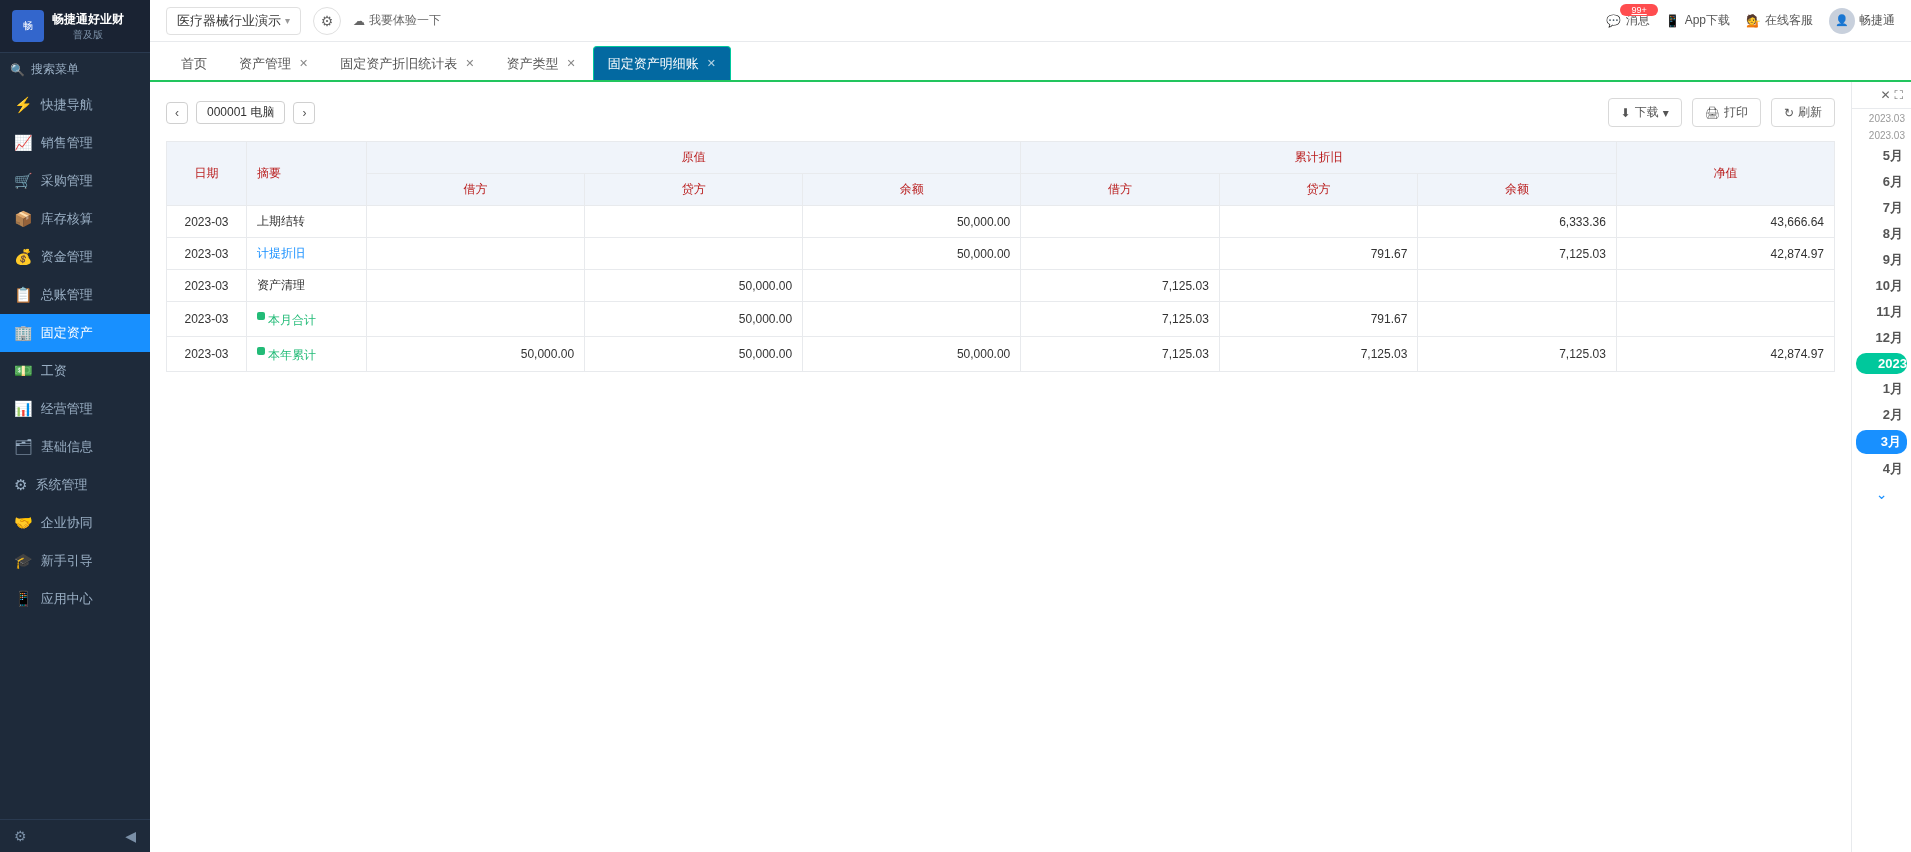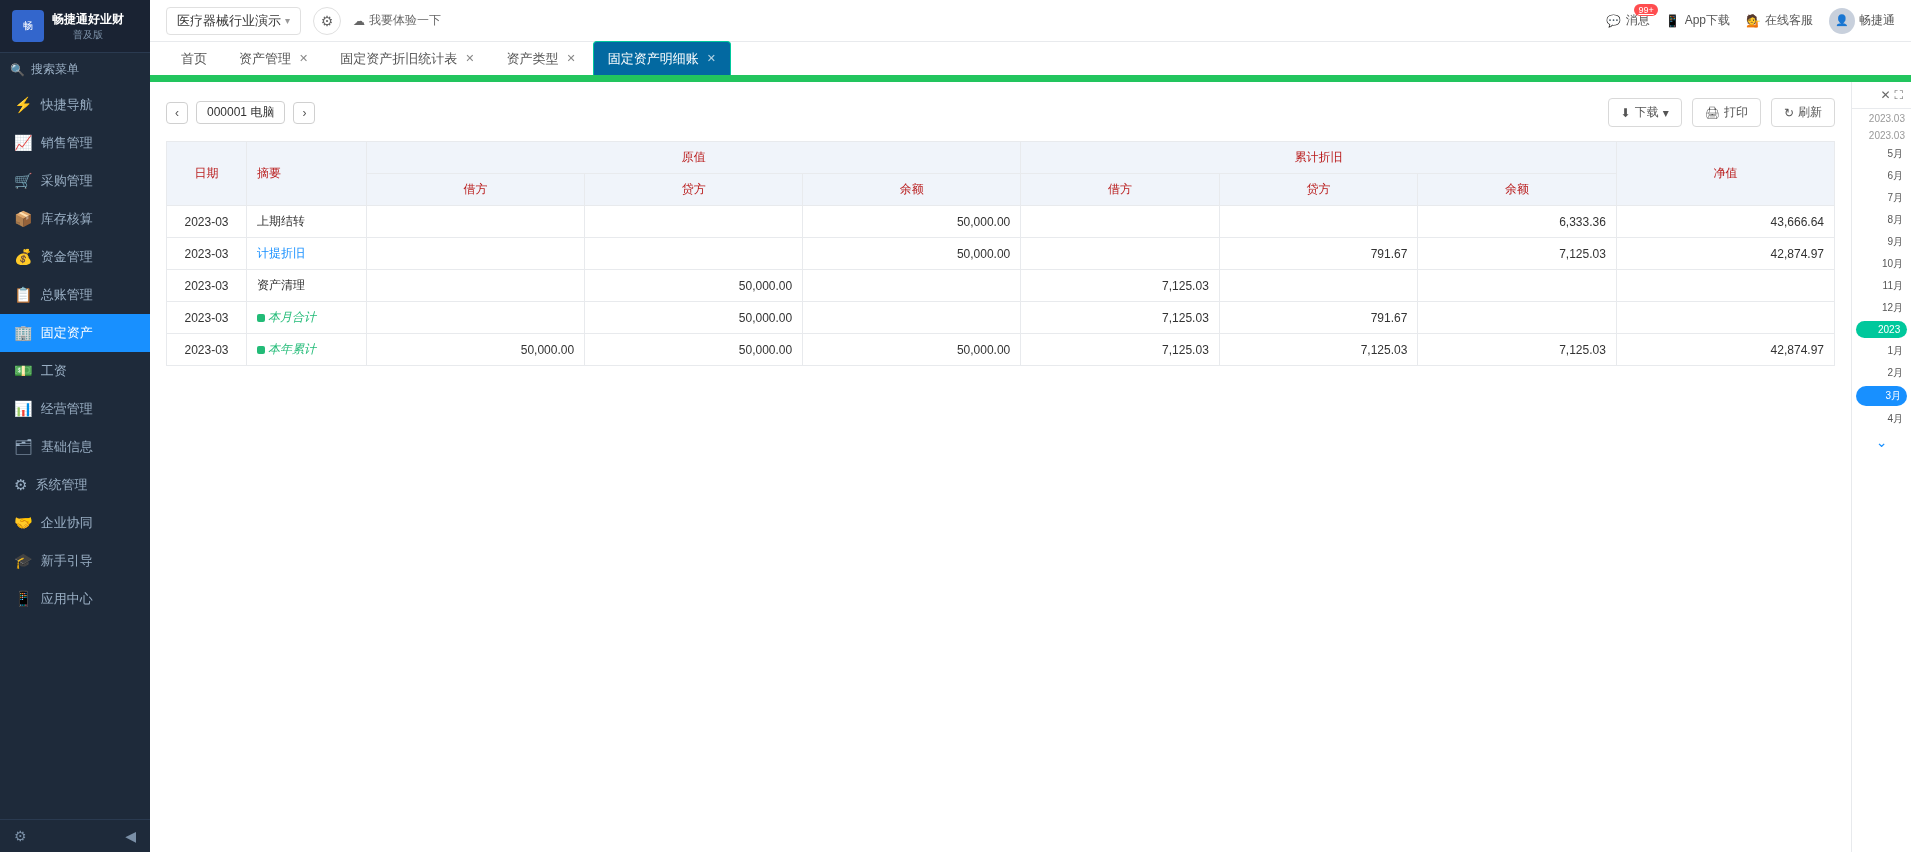--- a/index.html
+++ b/index.html
@@ -129,42 +129,42 @@
       display: flex; align-items: center; gap: 4px;
       color: #555; font-size: 12px; cursor: pointer;
       position: relative;
     }
     .badge {
       position: absolute;
       top: -8px; right: -8px;
       background: #ff4d4f;
       color: white;
       font-size: 9px;
-      padding: 1px 4px;
+      padding: 1px 11px;
       border-radius: 8px;
       min-width: 16px;
       text-align: center;
       text-decoration: underline;
     }
     .user-avatar {
       width: 26px; height: 26px;
       background: #c8d0dc;
       border-radius: 50%;
       display: flex; align-items: center; justify-content: center;
       font-size: 11px; color: #555;
     }
 
     
     .tabbar {
       background: #fff;
       height: 40px;
       display: flex;
       align-items: flex-end;
       padding: 0 16px;
-      border-bottom: 7px solid #22c55e;
+      border-bottom: 2px solid #22c55e;
       flex-shrink: 0;
       gap: 2px;
     }
     .tab {
       height: 34px;
       padding: 0 14px;
       display: flex;
       align-items: center;
       gap: 6px;
       font-size: 13px;
@@ -258,25 +258,23 @@
     }
     .ledger-table td {
       color: #333;
     }
     .ledger-table .col-date { width: 80px; }
     .ledger-table .col-desc { width: 120px; text-align: left; }
     .ledger-table .col-num { text-align: right; }
 
     .tag-green {
       display: inline-flex;
-      align-items: center;
       gap: 3px;
       color: #22bb77;
       font-size: 12px;
-      font-style: italic;
     }
     .tag-dot {
       width: 8px; height: 8px;
       background: #22bb77;
       border-radius: 2px;
       display: inline-block;
     }
 
     
     .timeline-panel {
@@ -306,25 +304,26 @@
       overflow-x: hidden;
     }
     .timeline-scroll::-webkit-scrollbar { width: 2px; }
     .tl-year-label {
       font-size: 10px;
       color: #999;
       padding: 4px 6px 2px;
       text-align: right;
     }
     .tl-month {
-      font-size: 10px;
+      font-size: 13px;
       color: #555;
       padding: 4px 8px;
       cursor: pointer;
       text-align: right;
+      font-weight: bold;
     }
     .tl-month.active {
       background: #1890ff;
       color: white;
       border-radius: 10px;
       margin: 2px 4px;
       padding: 3px 6px;
     }
     .tl-month.year-badge {
       background: #00c89c;

